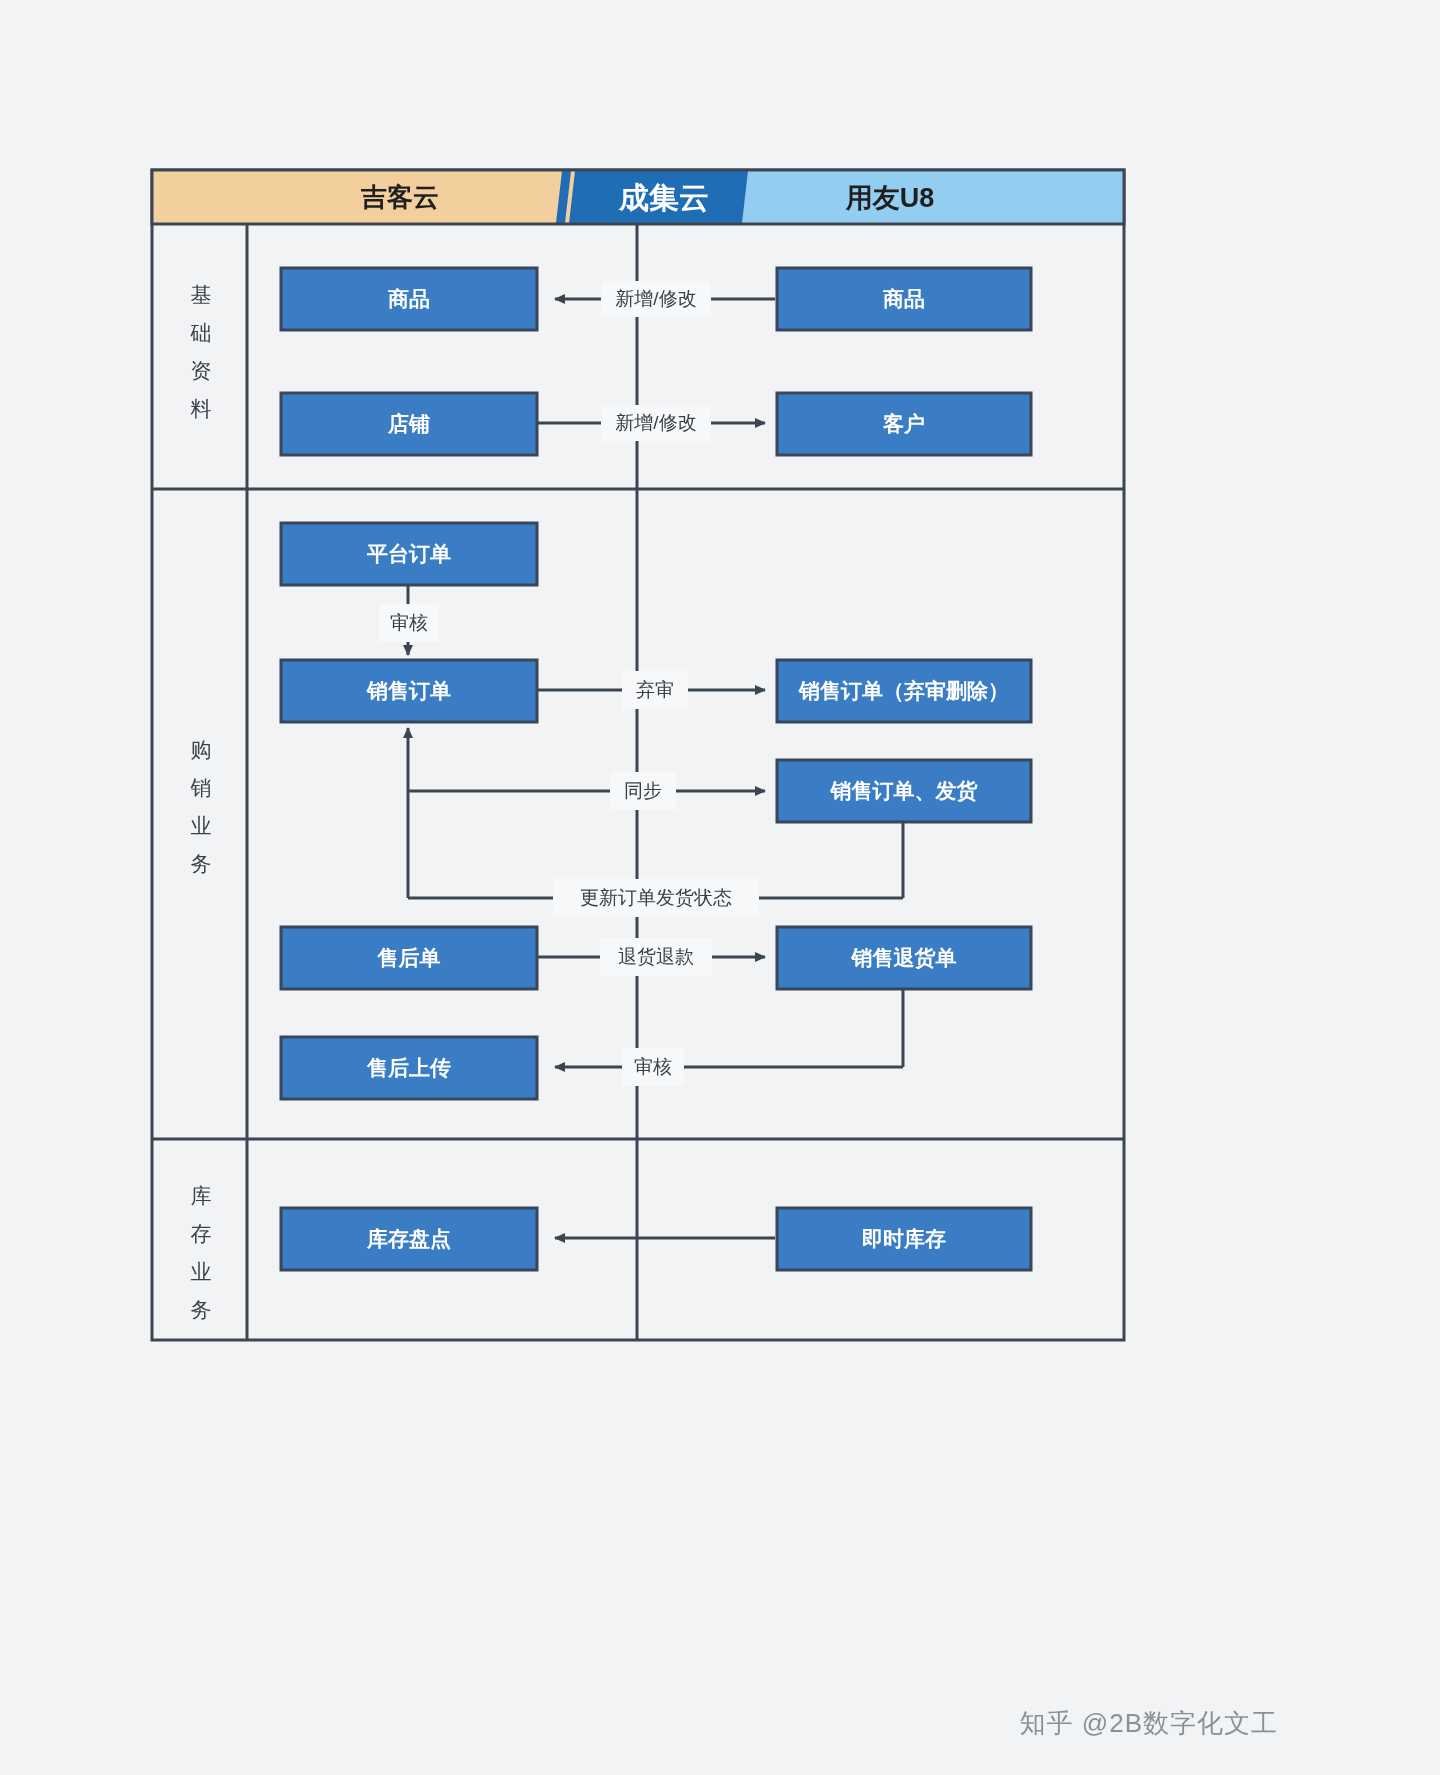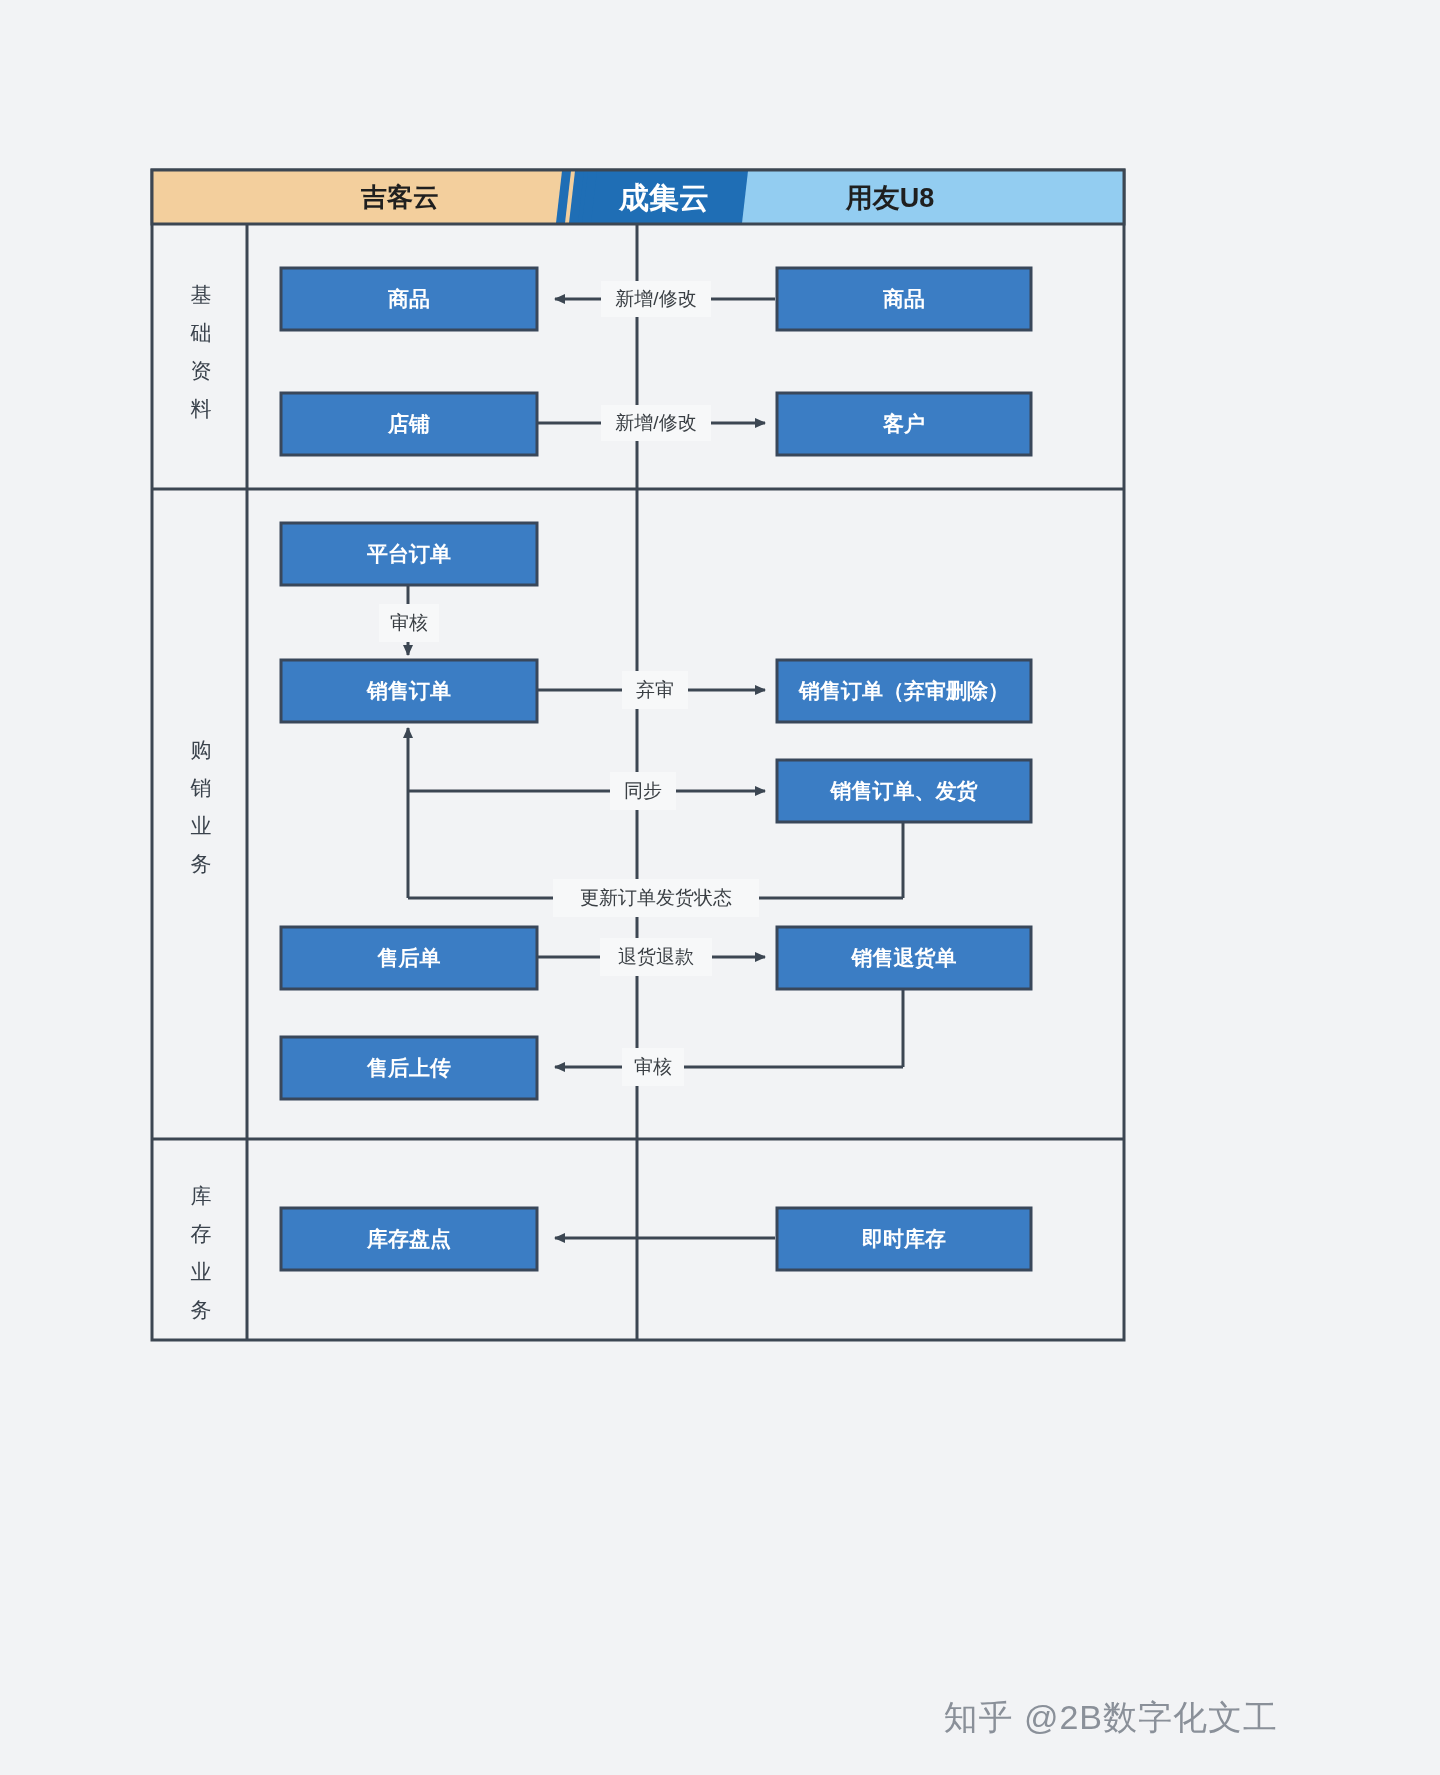--- a/index.html
+++ b/index.html
@@ -32,21 +32,21 @@
     font-family:"Liberation Sans","DejaVu Sans",sans-serif;
     text-anchor:middle;dominant-baseline:middle;
   }
   .side-label{
     fill:#3a424c;font-size:21px;font-weight:500;
     font-family:"Liberation Sans","DejaVu Sans",sans-serif;
     text-anchor:middle;
   }
   .wm{
     position:absolute;right:38px;bottom:34px;
-    font-size:34px;color:#8a9099;
+    font-size:26px;color:#8a9099;
     font-family:"Liberation Sans","DejaVu Sans",sans-serif;
     letter-spacing:1px;
     white-space:nowrap;
   }
   .wm .zh-logo{color:#8a9099;font-weight:400;}
 </style>
 </head>
 <body>
 
 <div id="stage">

